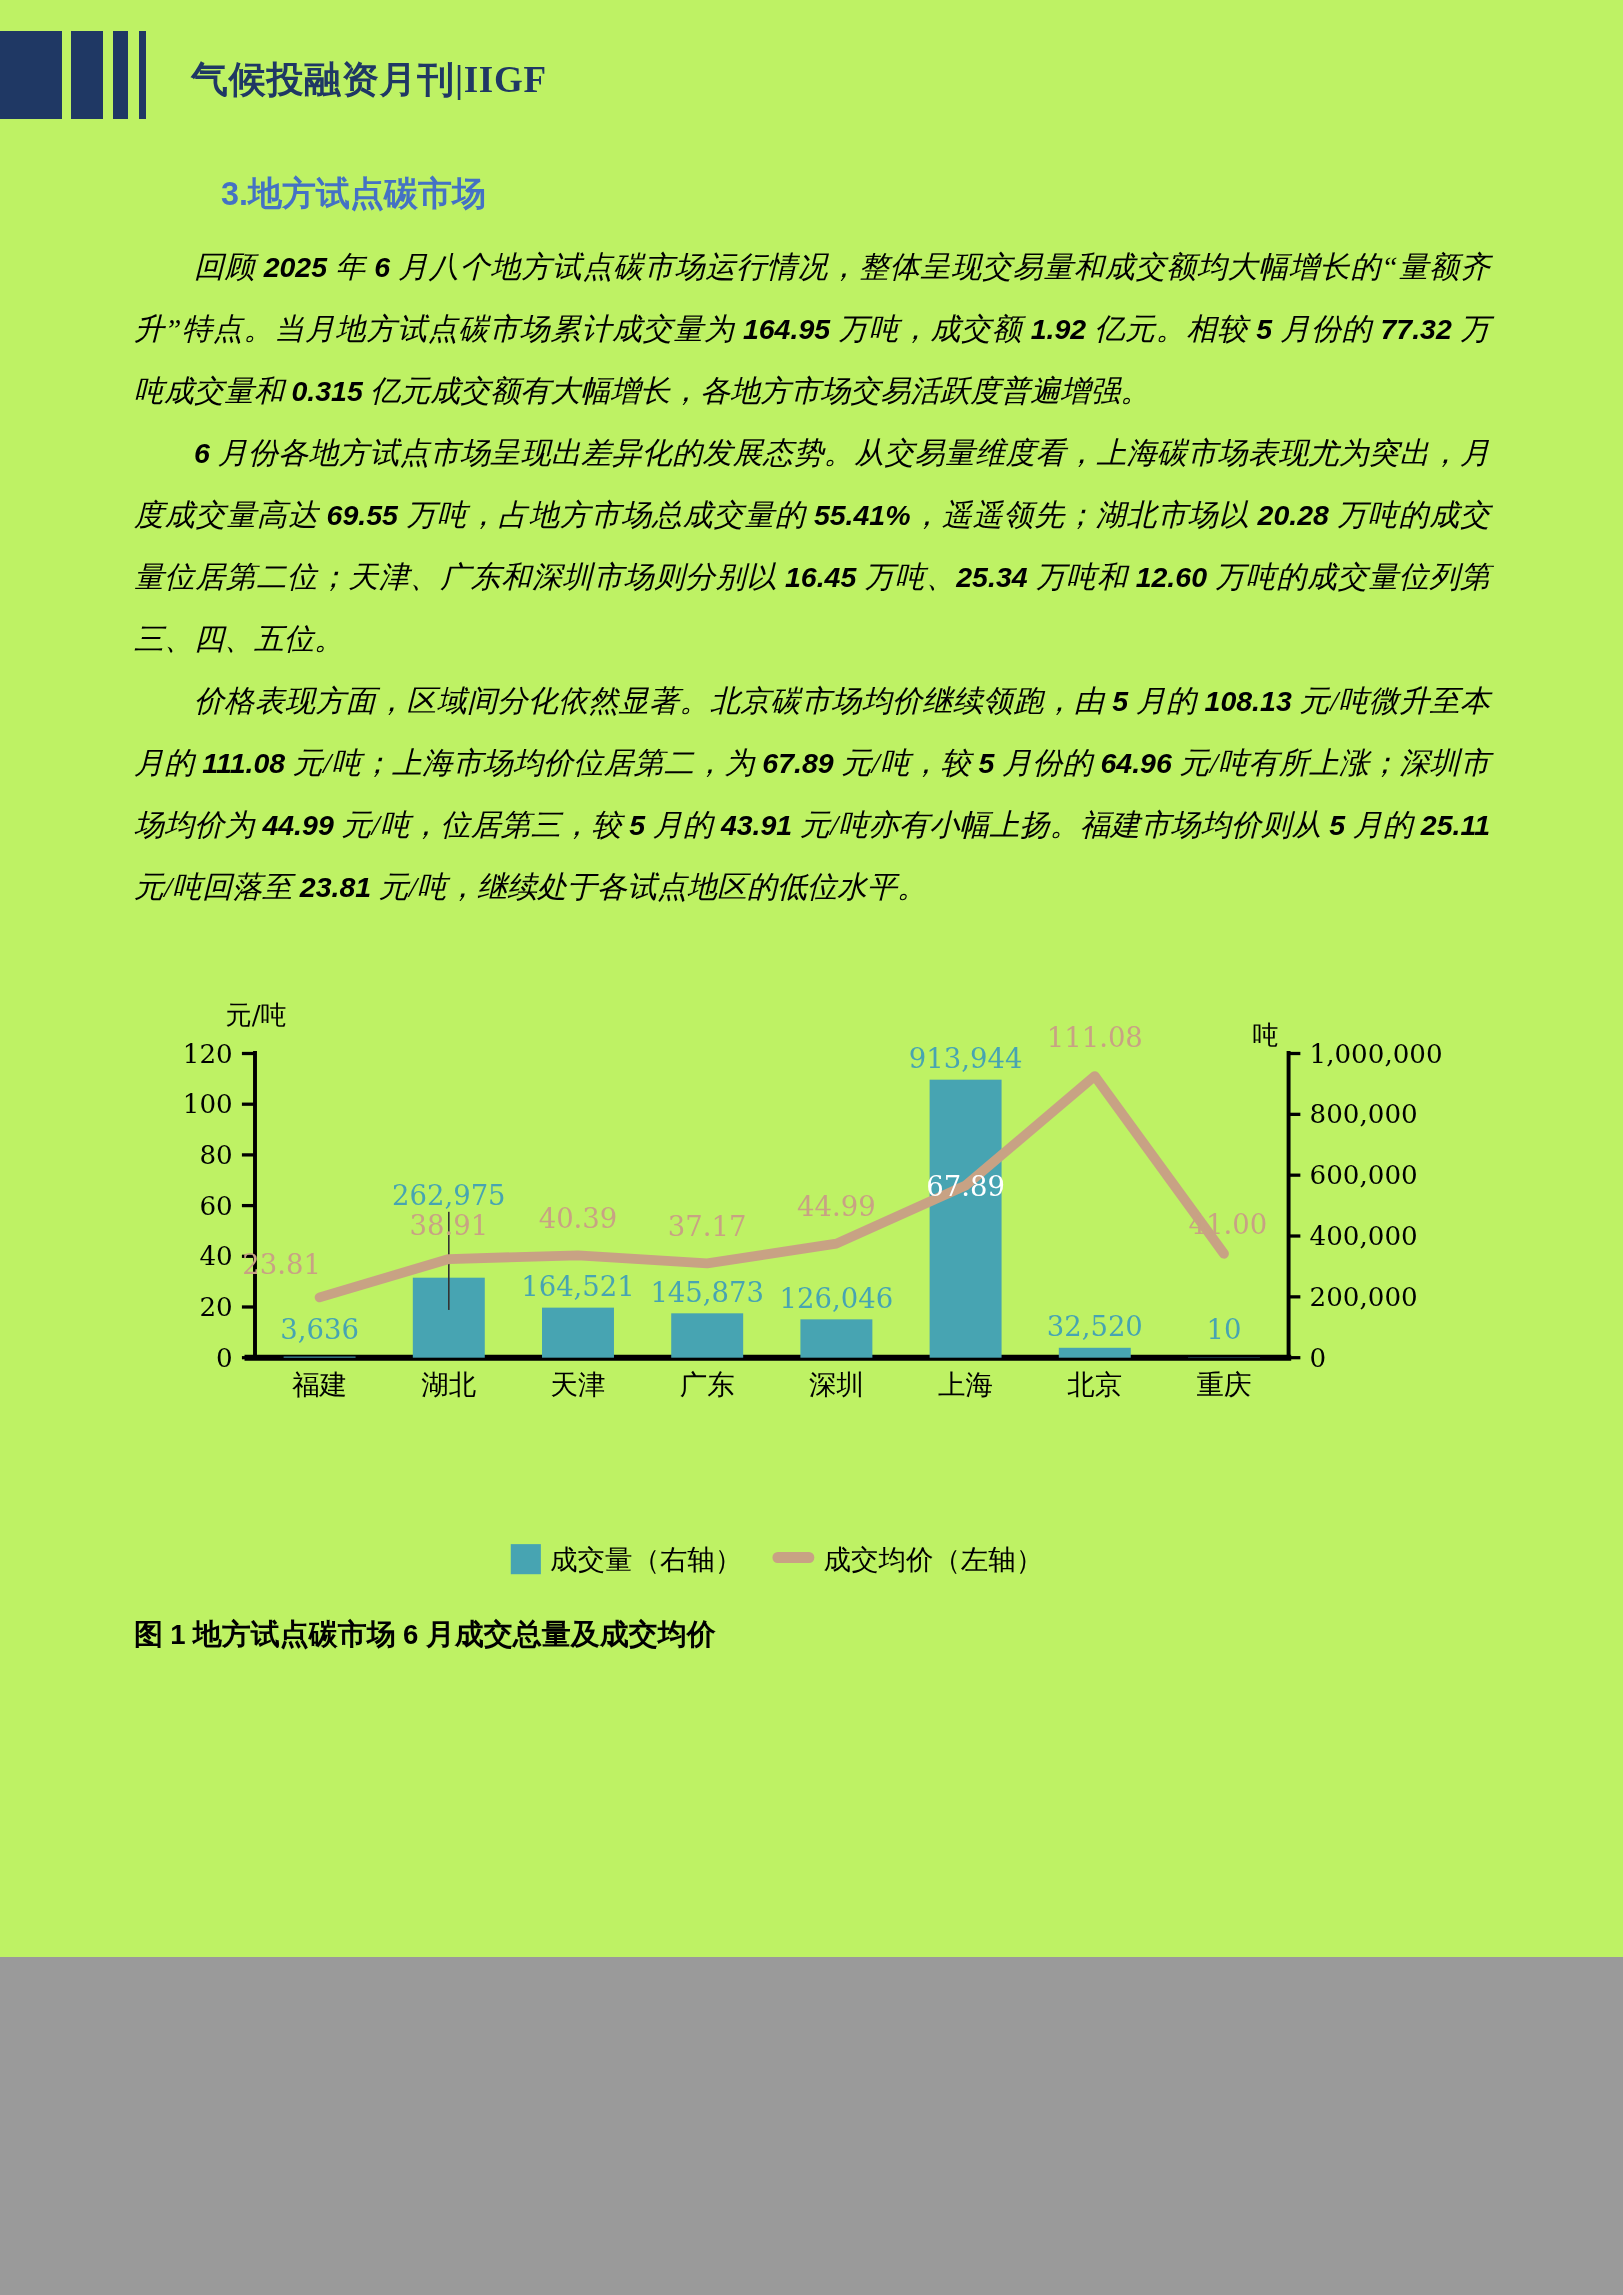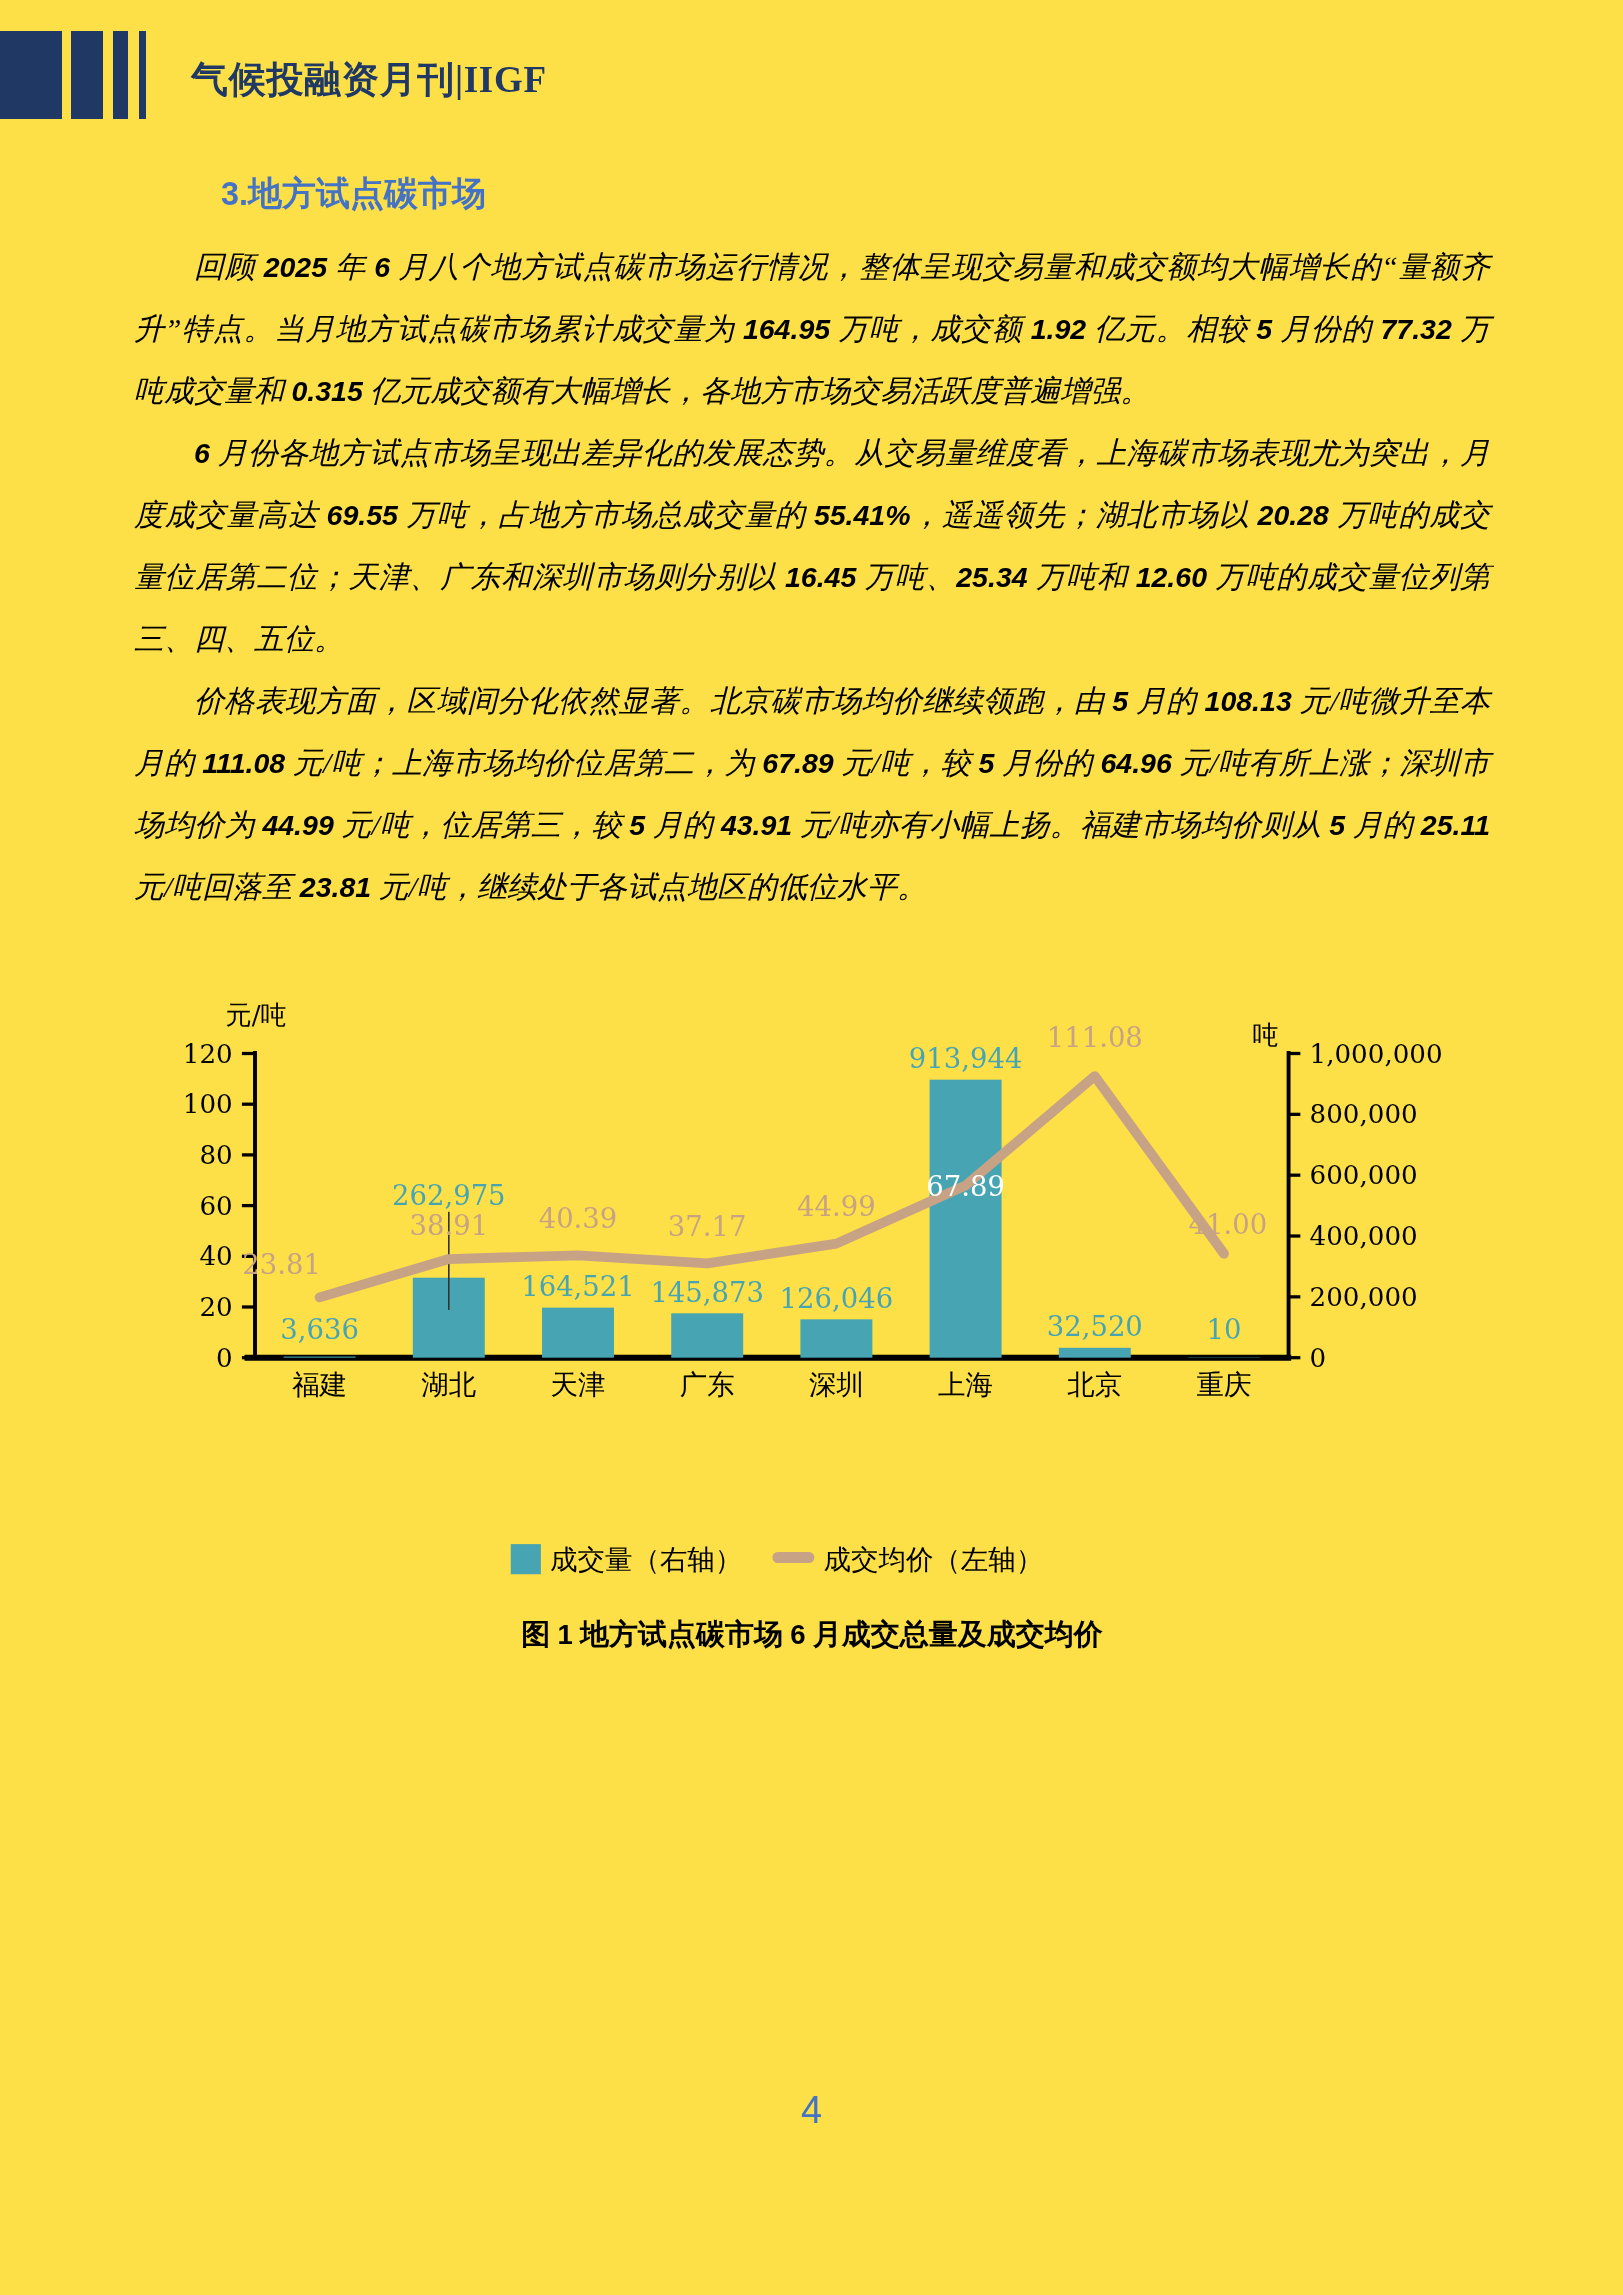--- a/index.html
+++ b/index.html
@@ -1,16 +1,16 @@
 <!DOCTYPE html>
 <html style="font-size:10.5px"><head>
 <meta charset="utf-8">
 <style>
   html,body{margin:0;padding:0;background:#9a9a9a;}
-  .page{position:relative;width:1623px;height:2295px;background:#fde047;overflow:hidden;
+  .page{position:relative;width:1623px;height:1957px;background:#bef264;overflow:hidden;
         font-family:"Liberation Serif","DejaVu Serif",serif;color:#000;}
   
   .logo-bar{position:absolute;top:31px;height:88px;background:#1F3864;}
   .logo-b1{left:0;width:62px;}
   .logo-b2{left:71px;width:32px;}
   .logo-b3{left:113px;width:15px;}
   .logo-b4{left:139px;width:6.5px;}
   .header-title{position:absolute;left:191px;top:55px;font-size:37px;font-weight:bold;
                 color:#1F3864;letter-spacing:0.7px;white-space:nowrap;}
   
@@ -19,21 +19,21 @@
   .section-heading .num{color:#4472C4;}
   
   .body-text{position:absolute;left:134px;top:236px;width:1356px;font-size:30px;
              line-height:62px;text-align:justify;font-style:italic;}
   .body-text p{margin:0;text-indent:2em;}
   .num{font-family:"Liberation Sans","DejaVu Sans",sans-serif;font-weight:600;font-size:0.95em;}
   
   .chart-wrap{position:absolute;left:137px;top:975px;width:1335px;height:628px;}
   .chart-wrap svg{display:block;width:1335px;height:628px;}
   
-  .figure-caption{position:absolute;left:134px;top:1615px;width:1356px;text-align:center;
+  .figure-caption{position:absolute;left:134px;top:1615px;width:1356px;
                   font-size:29px;font-weight:bold;}
   .source-note{position:absolute;left:134px;top:1676px;width:1407px;font-size:25.5px;}
   
   .page-number{position:absolute;left:0;top:2089px;width:100%;text-align:center;
                font-size:38px;color:#4472C4;font-family:"Liberation Sans","DejaVu Sans",sans-serif;}
 </style>
 </head>
 <body>
 
 <div class="page">

